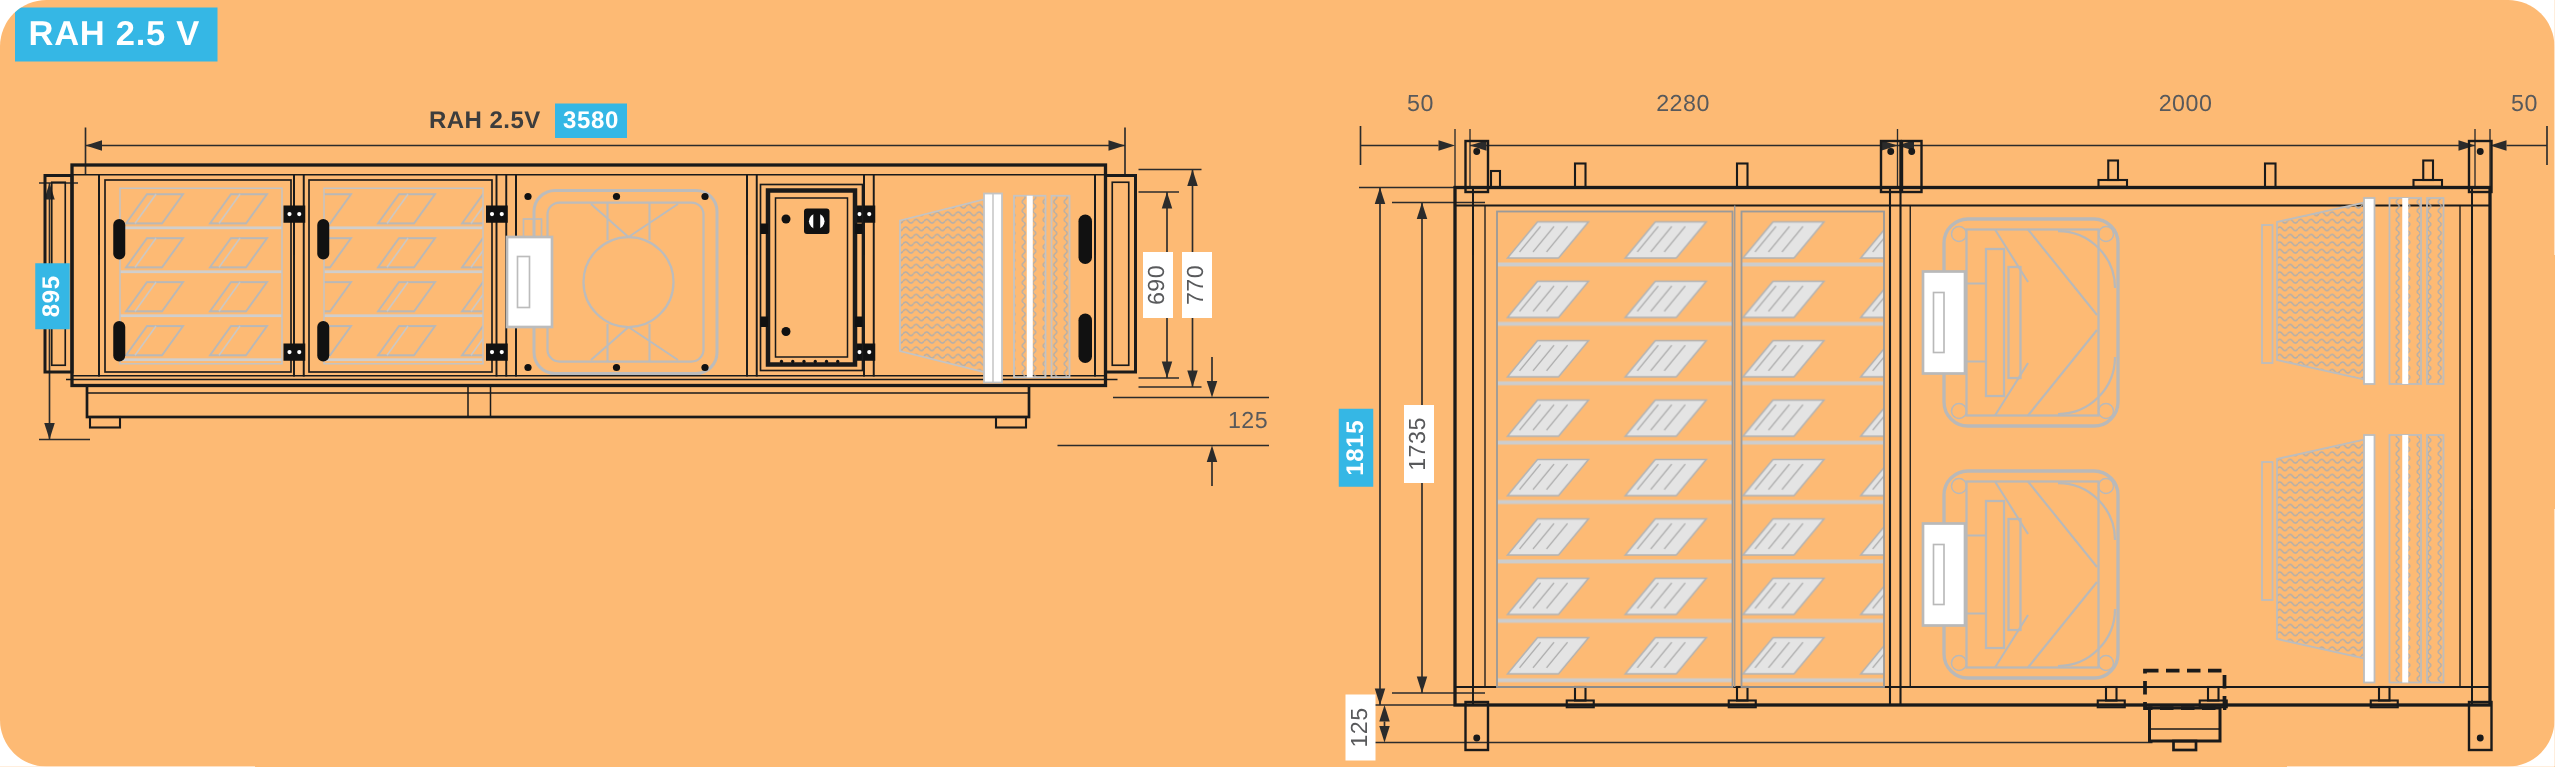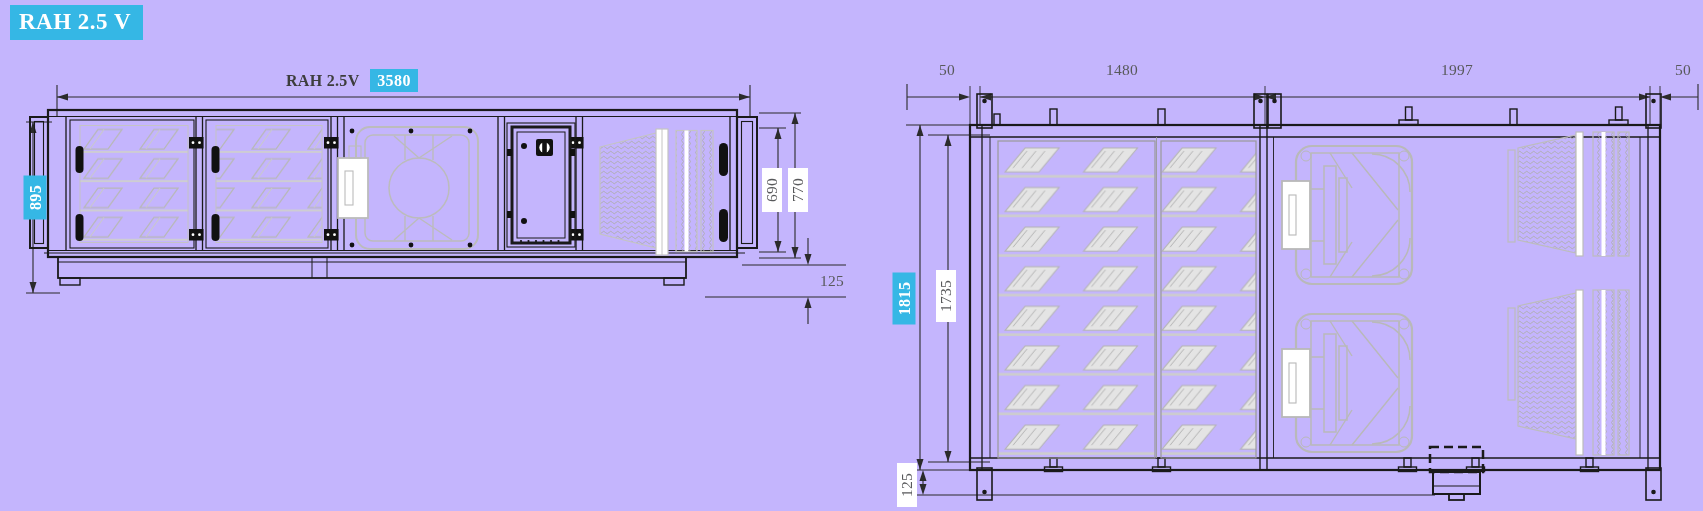--- a/index.html
+++ b/index.html
@@ -1,17 +1,17 @@
 <!DOCTYPE html>
 <html style="--accent: #35B7E5; --dim_text: #58595B; --line: #1A1A1A; --light: #BCBCBC;"><head>
 <meta charset="utf-8">
 <style>
   html,body{margin:0;padding:0;background:#fff;}
-  .canvas{position:relative;width:1703px;height:511px;background:#c4b5fd;overflow:hidden;
-          font-family:Liberation Serif, serif;}
+  .canvas{position:relative;width:1703px;height:511px;background:#fdba74;overflow:hidden;
+          font-family:Liberation Sans, sans-serif;border-radius:31px;}
   svg{position:absolute;}
   .lbl{position:absolute;color:var(--dim_text);font-size:15.5px;letter-spacing:.3px;
        display:flex;align-items:center;justify-content:center;line-height:1;}
   .onliner{background:#fff;padding:0 2px;}
   .vrot{transform:rotate(-90deg);}
   .badge{position:absolute;background:var(--accent);color:#fff;font-weight:bold;font-size:16px;
          display:flex;align-items:center;justify-content:center;letter-spacing:.4px;line-height:1;}
   .model{position:absolute;color:#3d3d3d;font-weight:bold;font-size:16px;letter-spacing:.3px;}
   .title-badge{position:absolute;left:10px;top:5px;background:var(--accent);color:#fff;
                font-size:23px;font-weight:bold;padding:4px 12px 5px 9px;letter-spacing:.5px;}
@@ -302,21 +302,21 @@
   <div class="model" style="left:286px;top:72px;">RAH 2.5V</div>
   <div class="badge" style="left:370px;top:69px;width:48px;height:23px;">3580</div>
 
   <div class="badge vrot" style="left:13px;top:186px;width:44px;height:23px;">895</div>
 
   <div class="lbl vrot onliner" style="left:750px;top:180px;width:40px;height:20px;">690</div>
   <div class="lbl vrot onliner" style="left:776px;top:180px;width:40px;height:20px;">770</div>
   <div class="lbl" style="left:812px;top:272px;width:40px;height:18px;">125</div>
 
   <div class="lbl" style="left:927px;top:61px;width:40px;height:18px;">50</div>
-  <div class="lbl" style="left:1092px;top:61px;width:60px;height:18px;">1480</div>
-  <div class="lbl" style="left:1427px;top:61px;width:60px;height:18px;">1997</div>
+  <div class="lbl" style="left:1092px;top:61px;width:60px;height:18px;">2280</div>
+  <div class="lbl" style="left:1427px;top:61px;width:60px;height:18px;">2000</div>
   <div class="lbl" style="left:1663px;top:61px;width:40px;height:18px;">50</div>
 
   <div class="badge vrot" style="left:878px;top:287px;width:52px;height:23px;">1815</div>
   <div class="lbl vrot onliner" style="left:920px;top:286px;width:48px;height:20px;">1735</div>
   <div class="lbl vrot onliner" style="left:885px;top:475px;width:40px;height:20px;">125</div>
 
 </div>
 
 </body></html>

